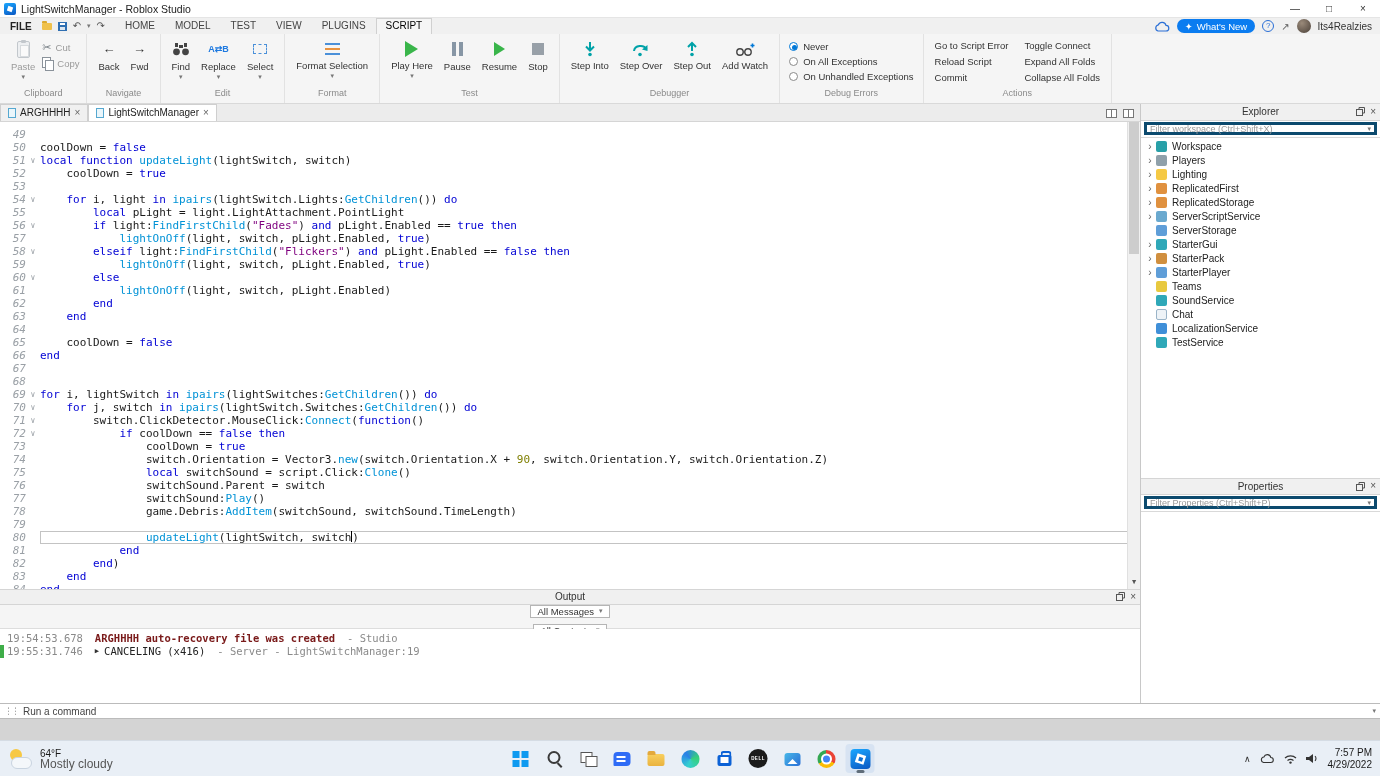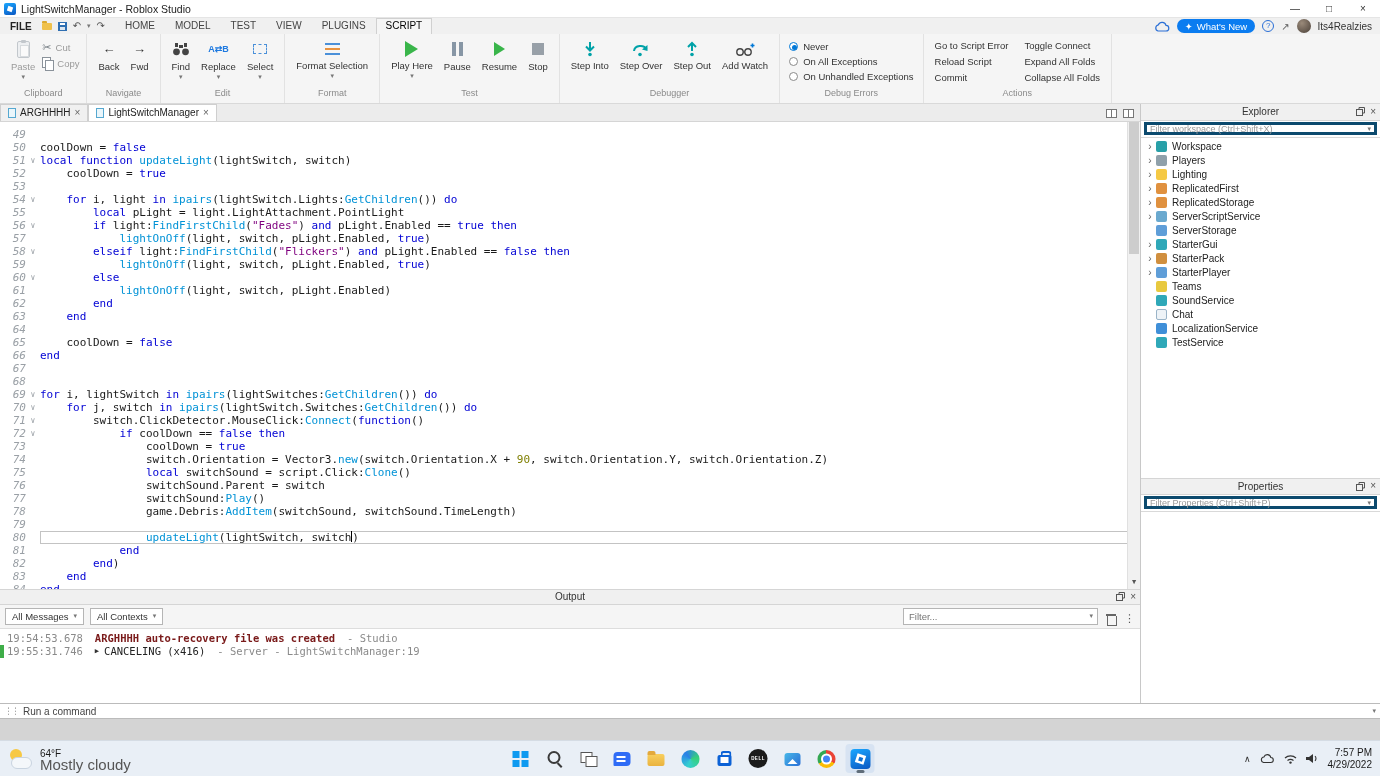--- a/index.html
+++ b/index.html
@@ -116,21 +116,21 @@
   .filter-box input::placeholder { color:#9a9a9a; }
   .tree { flex:1; background:#fff; overflow:hidden; padding-top:2px; }
   .tree-row { height:14px; display:flex; align-items:center; padding-left:4px; }
   .tchev { width:10px; color:#666; font-size:10px; line-height:14px; text-align:center; }
   .ticon { width:11px; height:11px; border-radius:2px; margin:0 5px 0 1px; }
   .tlabel { font-size:10px; color:#222; }
   .props-empty { flex:1; background:#fff; }
 
   
   .out-head { height:16px; }
-  .out-toolbar { height:24px; background:#f5f5f5; border-bottom:1px solid #ddd; display:flex; align-items:center; gap:6px; padding:0 5px; }
+  .out-toolbar { height:24px; background:#f5f5f5; border-bottom:1px solid #ddd; display:flex; align-items:center; gap:6px; padding:0 5px;flex-direction:column; }
   .dropdown-btn { height:17px; border:1px solid #b5b5b5; background:#fff; display:flex; align-items:center; gap:5px; padding:0 6px; font-size:9.5px; color:#333; }
   .out-right { margin-left:auto; display:flex; align-items:flex-end; gap:8px; }
   .out-filter { width:195px; height:17px; border:1px solid #b5b5b5; background:#fff; display:flex; align-items:center; }
   .out-filter input { flex:1; border:none; outline:none; font-size:9.5px; padding:0 5px; color:#333; font-family:"Liberation Sans",sans-serif; }
   .trash-icon { width:10px; height:11px; position:relative; }
   .trash-icon::before { content:''; position:absolute; top:2px; left:1px; width:8px; height:9px; border:1px solid #666; border-top:none; }
   .trash-icon::after { content:''; position:absolute; top:0; left:0; width:10px; height:2px; background:#666; }
   .kebab { font-size:11px; color:#555; }
   .out-logs { flex:1; background:#fff; font-family:"DejaVu Sans Mono", monospace; font-size:10.5px; padding-top:3px; position:relative; overflow:hidden; }
   .log-row { height:13px; display:flex; align-items:center; padding-left:7px; position:relative; }
@@ -149,21 +149,21 @@
   .status-strip { height:21px; background:#d4d4d4; }
 
   
   .taskbar { height:36px; background:#e9eff6; border-top:1px solid #d5dce4; position:relative; display:flex; align-items:center; }
   .weather { position:absolute; left:8px; display:flex; align-items:center; gap:6px; }
   .weather-icon { width:26px; height:22px; position:relative; }
   .weather-icon::before { content:''; position:absolute; left:2px; top:1px; width:12px; height:12px; border-radius:50%; background:#f7c843; }
   .weather-icon::after { content:''; position:absolute; left:3px; top:9px; width:19px; height:10px; border-radius:9px; background:#f4f7fa; border:1px solid #c9d4e0; }
   .weather-text { display:flex; flex-direction:column; line-height:11px; }
   .weather-temp { font-size:10px; color:#1a1a1a; }
-  .weather-desc { font-size:15px; color:#555; }
+  .weather-desc { font-size:12px; color:#555; }
   .tb-center { position:absolute; left:50%; transform:translateX(-50%); display:flex; gap:5px; }
   .tb-icon { width:29px; height:29px; border-radius:4px; display:flex; align-items:center; justify-content:center; position:relative; }
   .tb-icon.active { background:#d7e3f2; }
   .tb-icon.active::after { content:''; position:absolute; bottom:0px; left:50%; transform:translateX(-50%); width:8px; height:3px; border-radius:2px; background:#5f6d7a; }
   .tbi { display:block; position:relative; }
   .i-start { width:16px; height:16px; }
   .i-start::before { content:''; position:absolute; left:0; top:0; width:7px; height:7px; background:#0e9af0; box-shadow:9px 0 0 #0e9af0, 0 9px 0 #0e9af0, 9px 9px 0 #0e9af0; }
   .i-search { width:17px; height:17px; }
   .i-search::before { content:''; position:absolute; left:2px; top:1px; width:9px; height:9px; border:2px solid #3a3a3a; border-radius:50%; }
   .i-search::after { content:''; position:absolute; left:12px; top:12px; width:6px; height:2px; background:#3a3a3a; transform:rotate(45deg); transform-origin:left center; }

